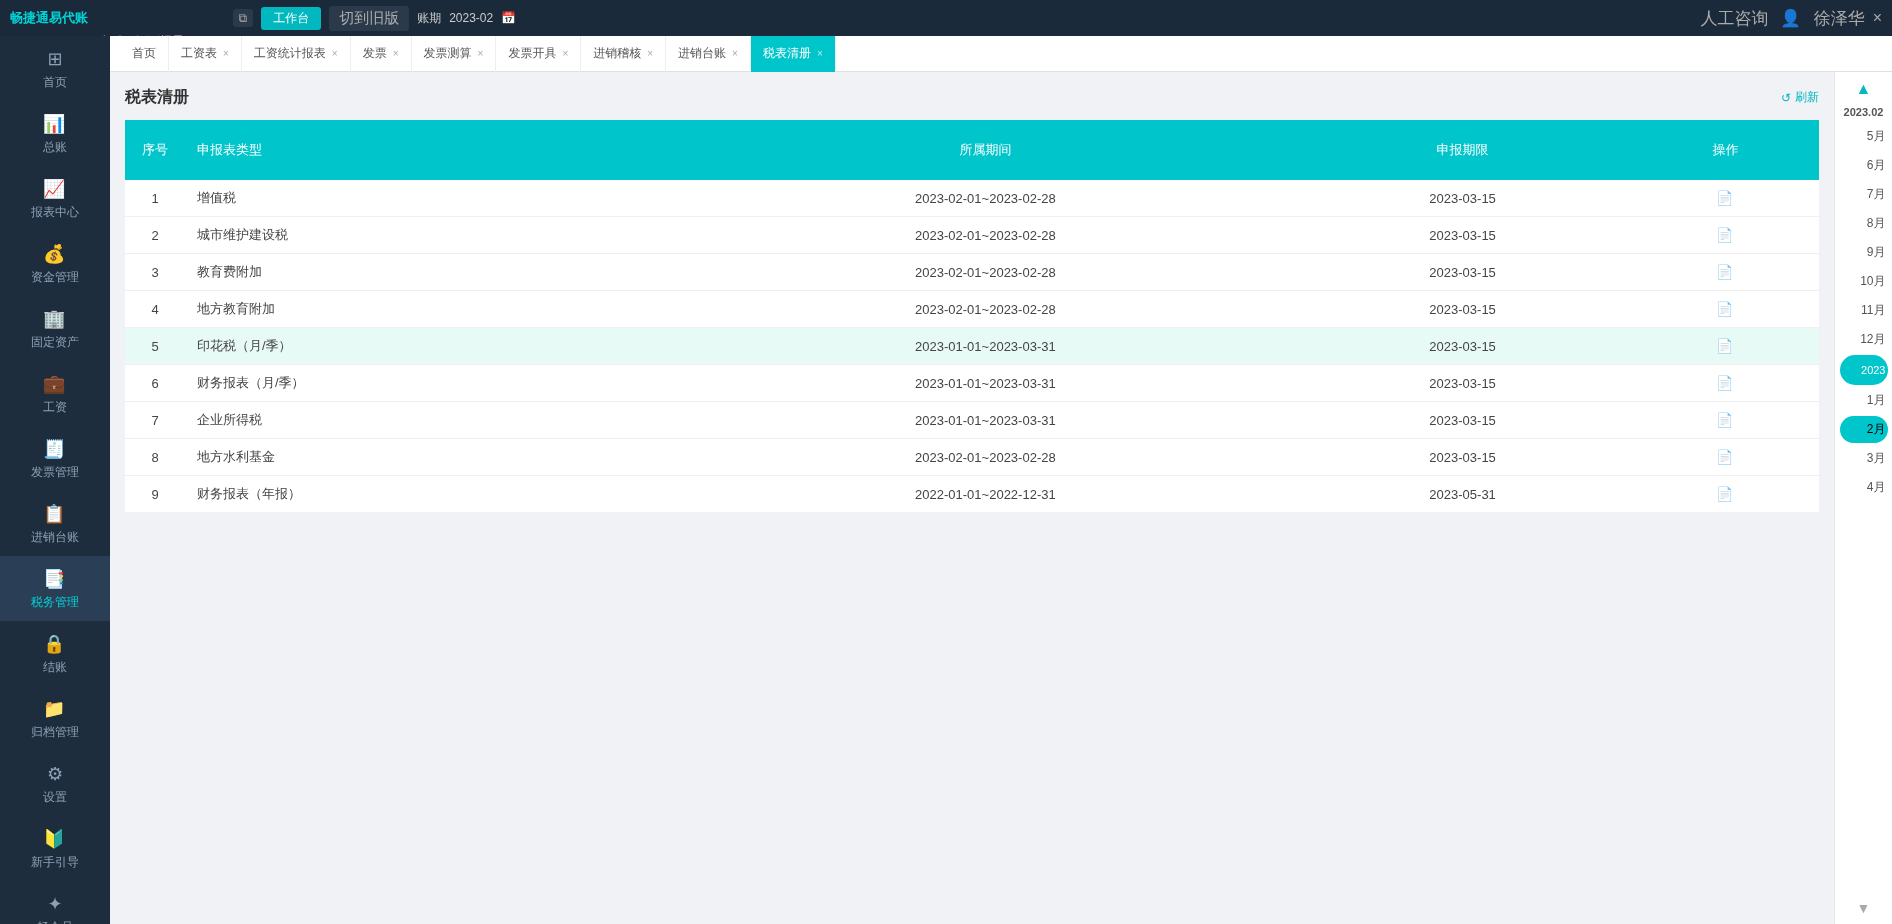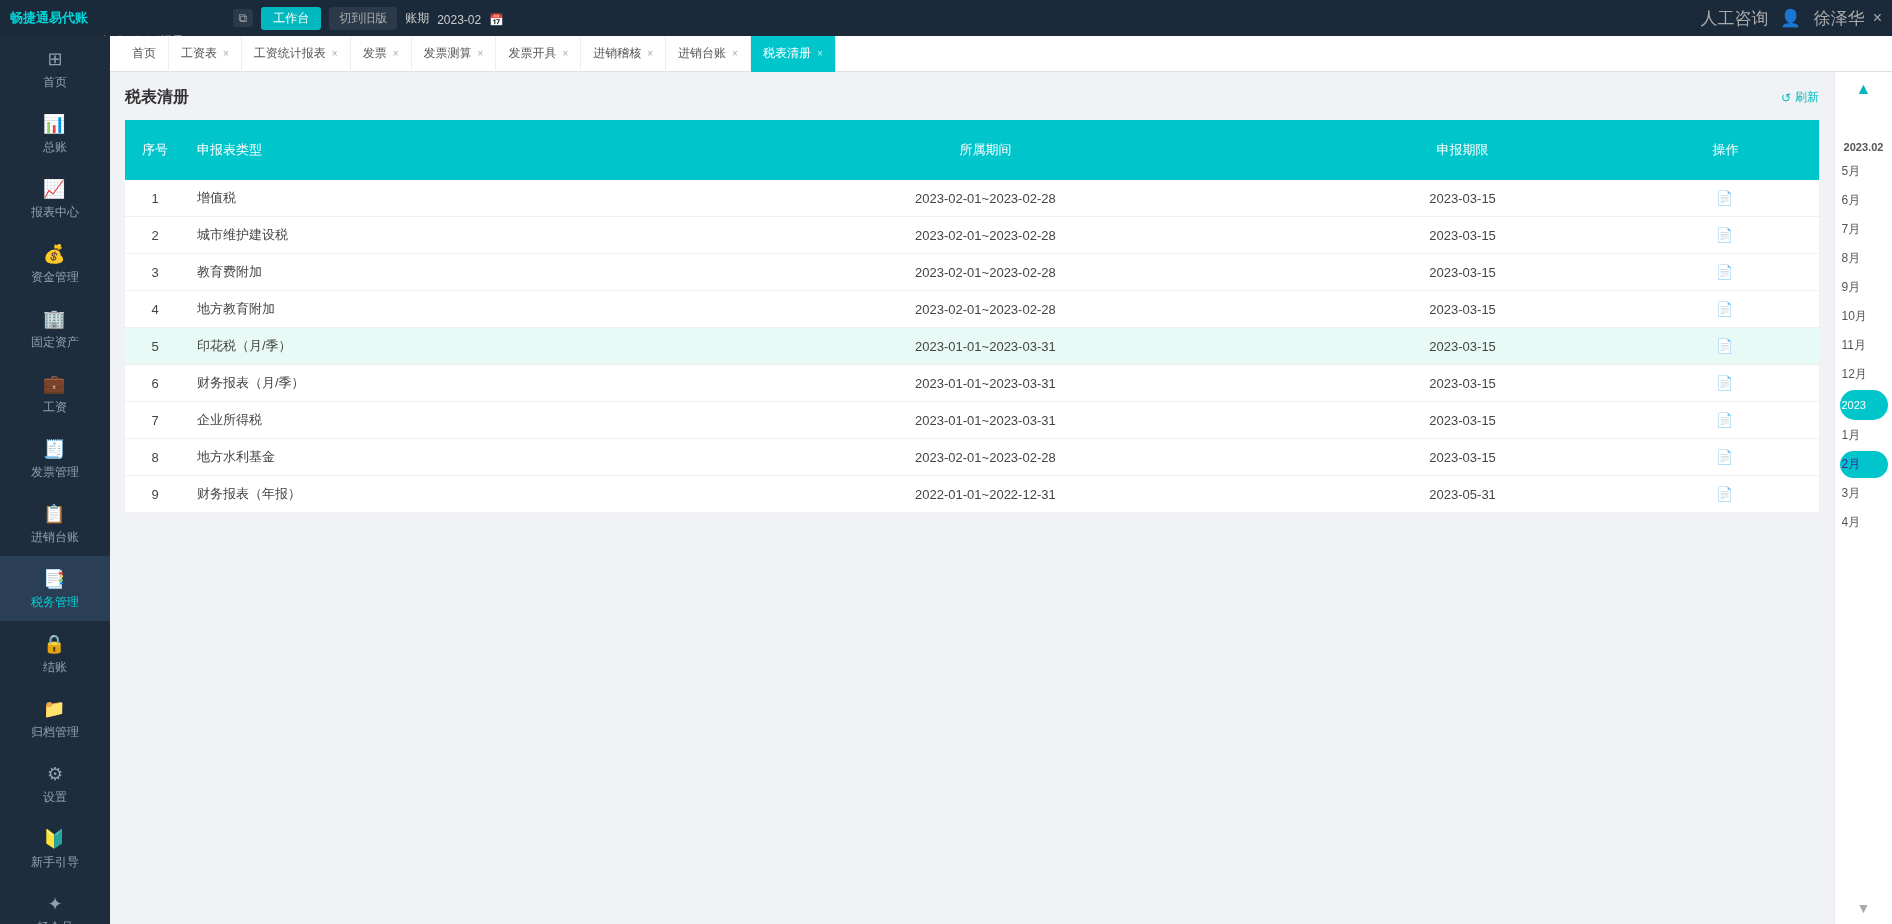--- a/index.html
+++ b/index.html
@@ -4,22 +4,22 @@
   <style>
     * { box-sizing: border-box; margin: 0; padding: 0; }
     body { font-family: 'Microsoft YaHei', Arial, sans-serif; font-size: 13px; background: #f0f2f5; color: #333; display: flex; flex-direction: column; height: 100vh; overflow: hidden; }
 
     
     .top-bar { height: 36px; background: #1a2a3a; display: flex; align-items: center; padding: 0 10px; gap: 8px; flex-shrink: 0; }
     .top-bar-logo { color: #00d4d8; font-size: 13px; font-weight: bold; }
     .top-bar-company { color: #ccc; font-size: 12px; display: flex; align-items: center; gap: 4px; margin-top: 47px; }
     .top-bar-icon-btn { background: #2a3a4a; border: none; color: #aaa; padding: 2px 6px; border-radius: 3px; cursor: pointer; font-size: 12px; }
     .top-bar-workbench { background: #00b8bd; color: white; border: none; padding: 3px 12px; border-radius: 3px; cursor: pointer; font-size: 12px; }
-    .top-bar-switch { background: #2a3a4a; color: #aaa; border: none; padding: 3px 10px; border-radius: 3px; cursor: pointer; font-size: 12px; }
-    .top-bar-period { color: #ccc; font-size: 12px; display: flex; align-items: flex-end; gap: 4px; }
+    .top-bar-switch { background: #2a3a4a; color: #aaa; border: none; padding: 3px 10px; border-radius: 3px; cursor: pointer; font-size: 15px; }
+    .top-bar-period { color: #ccc; font-size: 12px; display: flex; align-items: center; gap: 4px; }
     .top-bar-spacer { flex: 1; }
     .top-bar-right { display: flex; align-items: center; gap: 12px; color: #aaa; font-size: 17px; }
     .top-bar-right span { cursor: pointer; }
     .top-bar-close { color: #aaa; cursor: pointer; font-size: 16px; }
 
     
     .main-layout { display: flex; flex: 1; overflow: hidden; }
 
     
     .sidebar { width: 110px; background: #1e2d3d; display: flex; flex-direction: column; flex-shrink: 0; overflow-y: auto; }
@@ -54,23 +54,23 @@
     .data-table thead th { padding: 21px 12px; font-weight: normal; font-size: 13px; text-align: center; border: none; }
     .data-table thead th:first-child { width: 60px; }
     .data-table tbody tr { border-bottom: 1px solid #f0f0f0; }
     .data-table tbody tr.highlighted { background: #e8faf5; }
     .data-table tbody td { padding: 9px 12px; text-align: center; font-size: 13px; color: #444; }
     .data-table tbody td:nth-child(2) { text-align: left; }
     .data-table .action-icon { color: #aaa; cursor: pointer; font-size: 14px; }
 
     
     .calendar-panel { width: 58px; background: #fff; border-left: 1px solid #e8e8e8; display: flex; flex-direction: column; align-items: center; padding: 4px 0; overflow-y: auto; flex-shrink: 0; }
-    .calendar-year-header { font-size: 11px; color: #555; padding: 4px 2px; text-align: center; font-weight: bold; margin-top: 35px; }
-    .calendar-month-item { width: 48px; text-align: left; padding: 5px 2px; font-size: 12px; cursor: pointer; color: #555; border-radius: 3px; margin: 1px 0; }
-    .calendar-month-item.active { background: #00c5cb; color: #4c1d95; border-radius: 20px; }
+    .calendar-year-header { font-size: 11px; color: #555; padding: 4px 2px; text-align: center; font-weight: bold; }
+    .calendar-month-item { width: 48px; text-align: right; padding: 5px 2px; font-size: 12px; cursor: pointer; color: #555; border-radius: 3px; margin: 1px 0; }
+    .calendar-month-item.active { background: #00c5cb; color: #000000; border-radius: 20px; }
     .calendar-month-item.year-badge { background: #00c5cb; color: #fff; border-radius: 20px; font-size: 11px; padding: 9px 2px; }
     .calendar-nav-btn { color: #00b8bd; cursor: pointer; font-size: 16px; padding: 4px; }
     .calendar-nav-bottom { color: #aaa; cursor: pointer; font-size: 14px; padding: 4px; margin-top: auto; }
   </style>
 </head>
 <body>
 
 <div class="top-bar">
   <span class="top-bar-logo">畅捷通易代账</span>
   <div class="top-bar-company">

